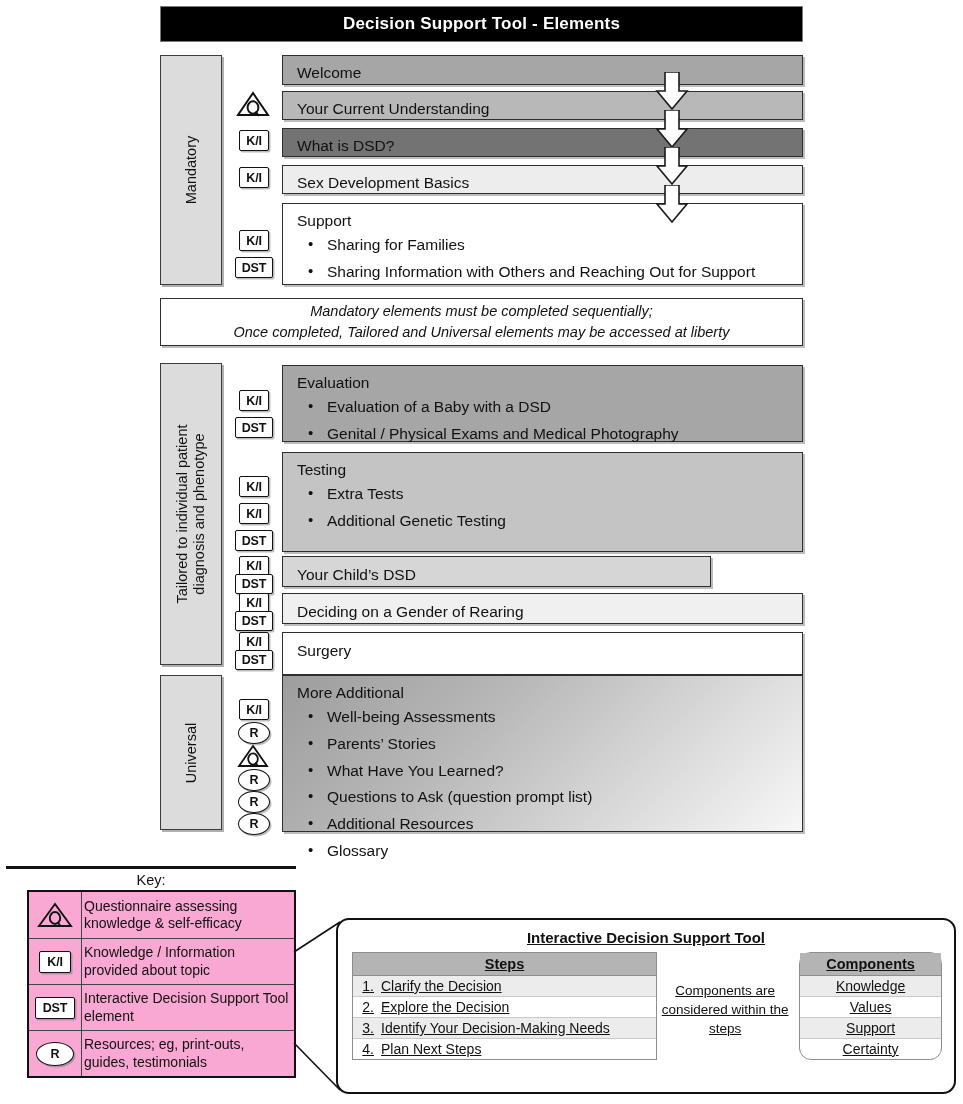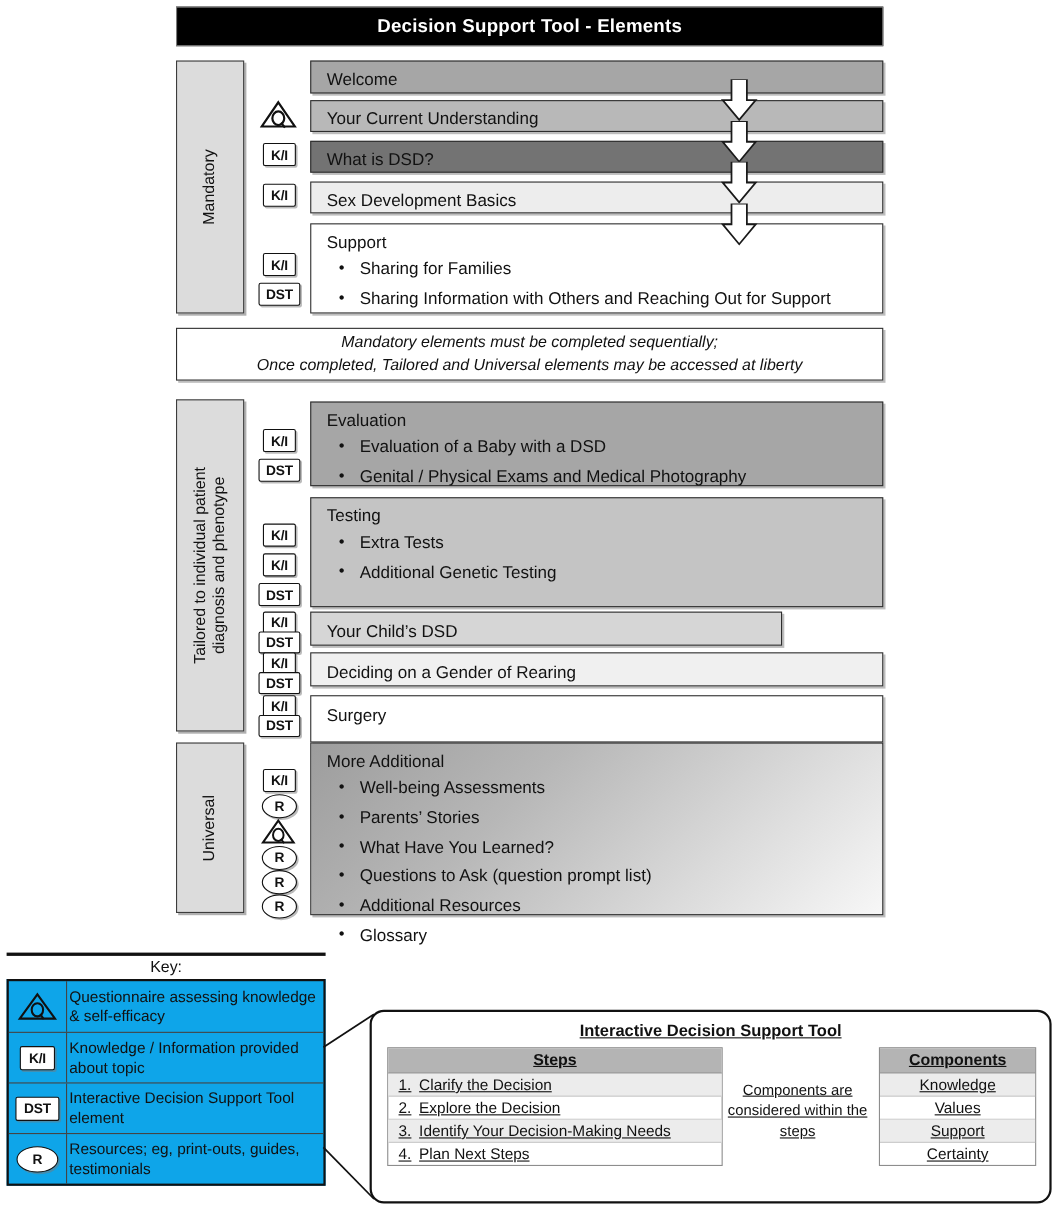--- a/index.html
+++ b/index.html
@@ -74,21 +74,21 @@
     border:1px solid #2e2e2e; background:#fff;
     box-shadow: 2px 2px 0 rgba(90,90,90,.4);
     display:flex; flex-direction:column; align-items:center; justify-content:center;
   }
   #note-box .ln { font-style:italic; font-size:14.5px; line-height:1.45; }
 
   
   #key-wrap { position:absolute; left:6px; top:866px; width:290px; }
   #key-top-rule { height:0; border-top:3px solid #111; }
   #key-title { text-align:center; font-size:14.5px; padding:3px 0 2px; }
-  #key-table { border:2.5px solid #111; border-top:2.5px solid #111; background:#0ea5e9; }
+  #key-table { border:2.5px solid #111; border-top:2.5px solid #111; background:#f9a8d4;margin-left:21px; }
   .key-row { display:flex; align-items:center; border-top:1.6px solid #444; min-height:46px; }
   .key-row:first-child { border-top:none; }
   .key-ico { width:52px; flex:0 0 52px; display:flex; align-items:center; justify-content:center; position:relative; }
   .key-ico .tag { position:static; }
   .key-lbl { font-size:14px; line-height:1.22; padding:4px 4px 4px 2px; border-left:1.6px solid #444; flex:1; align-self:stretch; display:flex; align-items:center; }
 
   
   #idst {
     position:absolute; left:336px; top:918px; width:620px; height:176px;
     border:2.2px solid #111; border-radius:13px; background:#fff;text-decoration:underline;
@@ -100,21 +100,21 @@
     background:#b4b4b4; font-weight:bold; text-align:center; font-size:14.5px;
     padding:3px 0; border-bottom:1px solid #8d8d8d;
   }
   .tbl .td { font-size:14px; padding:2px 6px; border-bottom:1px solid #c9c9c9; }
   .tbl .td:last-child { border-bottom:none; }
   .tbl .td.alt { background:#ececec; }
   #steps-tbl { width:314px; }
   #steps-tbl .td { display:flex; gap:7px; }
   #steps-tbl .num { width:15px; text-align:right; }
   #mid-note { width:140px; text-align:center; font-size:13.5px; line-height:1.4; padding:30px 4px 0; }
-  #comp-tbl { width:147px; margin-left:6px; }
+  #comp-tbl { width:147px; margin-left:6px;border-radius:12px; }
   #comp-tbl .td { text-align:center; }
 
   
   #connectors { position:absolute; left:0; top:0; width:963px; height:1104px; pointer-events:none; }
 </style>
 </head>
 <body>
 
 <div id="title-bar">
   <span class="t">Decision Support Tool - Elements</span>

